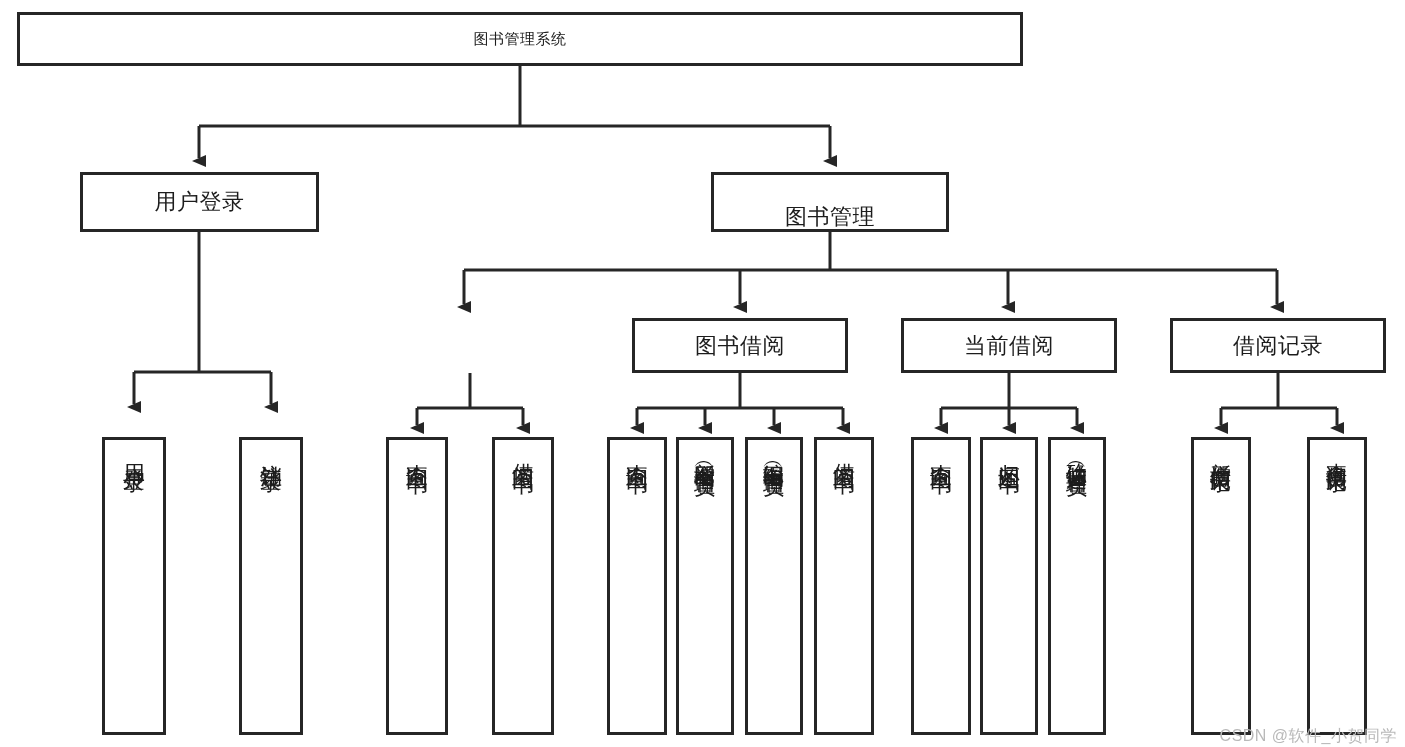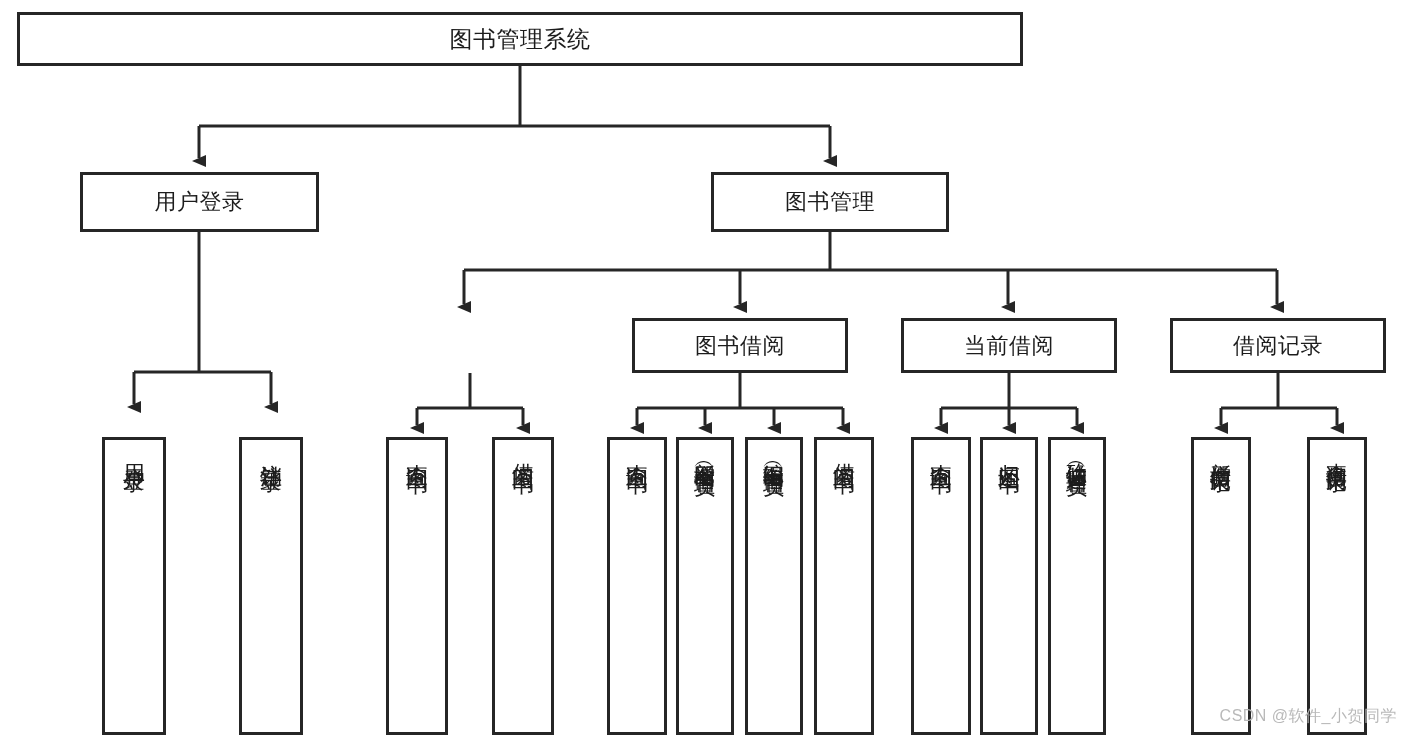--- a/index.html
+++ b/index.html
@@ -36,40 +36,40 @@
     justify-content: center;
     text-align: center;
   }
   .node .label {
     font-size: 22px;
     line-height: 1.15;
     letter-spacing: 0.5px;
     color: #1c1c1c;
     white-space: nowrap;
   }
-  .node.root .label { font-size: 23px; }
+  .node.root .label { font-size: 15px; }
   .node.leaf {
     align-items: flex-start;
     justify-content: center;
     padding-top: 6px;
   }
   .node.leaf .label {
     writing-mode: vertical-rl;
     text-orientation: upright;
     font-size: 22px;
     letter-spacing: 3px;
     line-height: 1.0;
     white-space: nowrap;
     height: auto;
   }
   .node.leaf.tall .label { font-size: 21px; letter-spacing: 2px; }
   .watermark {
     position: absolute;
     right: 8px;
-    bottom: 20px;
+    bottom: 0;
     font-size: 16px;
     color: #b9b9b9;
     white-space: nowrap;
     letter-spacing: 0.5px;
   }
 </style>
 </head>
 <body>
 
 <div id="canvas">
@@ -125,21 +125,21 @@
   </svg>
 
   <div class="node root" style="left:17px; top:12px; width:1006px; height:54px;">
     <span class="label">图书管理系统</span>
   </div>
 
   <div class="node" style="left:80px; top:172px; width:239px; height:60px;">
     <span class="label">用户登录</span>
   </div>
 
-  <div class="node" style="left:711px; top:172px; width:238px; height:60px;">
+  <div class="node" style="left:711px; top:172px; width:238px; height:60px;align-items:flex-end;">
     <span class="label">图书管理</span>
   </div>
 
 
   <div class="node" style="left:632px; top:318px; width:216px; height:55px;justify-content:center;">
     <span class="label">图书借阅</span>
   </div>
 
   <div class="node" style="left:901px; top:318px; width:216px; height:55px;">
     <span class="label">当前借阅</span>

